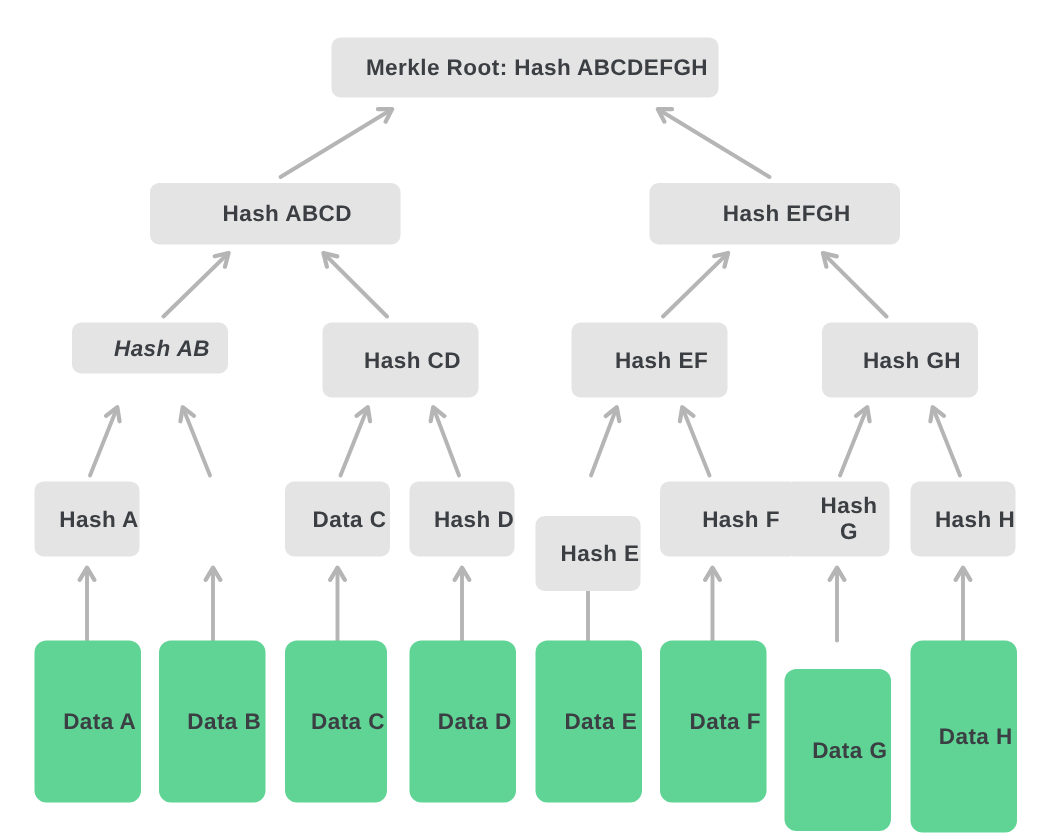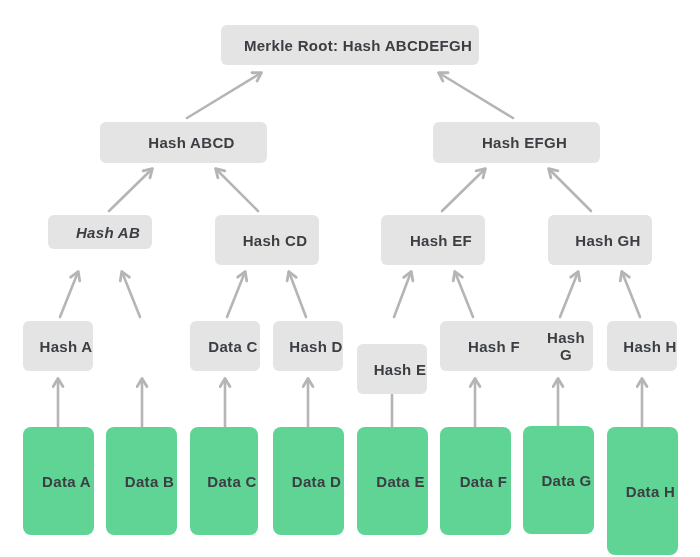--- a/index.html
+++ b/index.html
@@ -103,16 +103,16 @@
   <div class="node" style="left:440px;top:321px;width:92px;height:50px;">Hash F</div>
   <div class="node" style="left:523px;top:321px;width:70px;height:50px;">Hash G</div>
   <div class="node" style="left:607px;top:321px;width:70px;height:50px;">Hash H</div>
 
   <div class="node leaf" style="left:23px;top:427px;width:71px;height:108px;">Data A</div>
   <div class="node leaf" style="left:106px;top:427px;width:71px;height:108px;">Data B</div>
   <div class="node leaf" style="left:190px;top:427px;width:68px;height:108px;">Data C</div>
   <div class="node leaf" style="left:273px;top:427px;width:71px;height:108px;">Data D</div>
   <div class="node leaf" style="left:357px;top:427px;width:71px;height:108px;">Data E</div>
   <div class="node leaf" style="left:440px;top:427px;width:71px;height:108px;">Data F</div>
-  <div class="node leaf" style="left:523px;top:426px;width:71px;height:108px;">Data G</div>
+  <div class="node leaf" style="left:523px;top:446px;width:71px;height:108px;">Data G</div>
   <div class="node leaf" style="left:607px;top:427px;width:71px;height:128px;">Data H</div>
 
 </div>
 
 </body></html>

